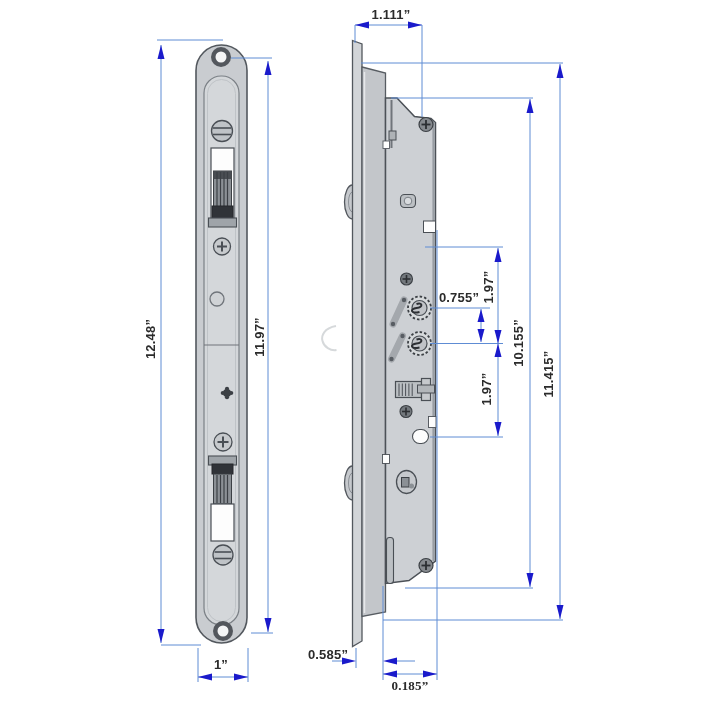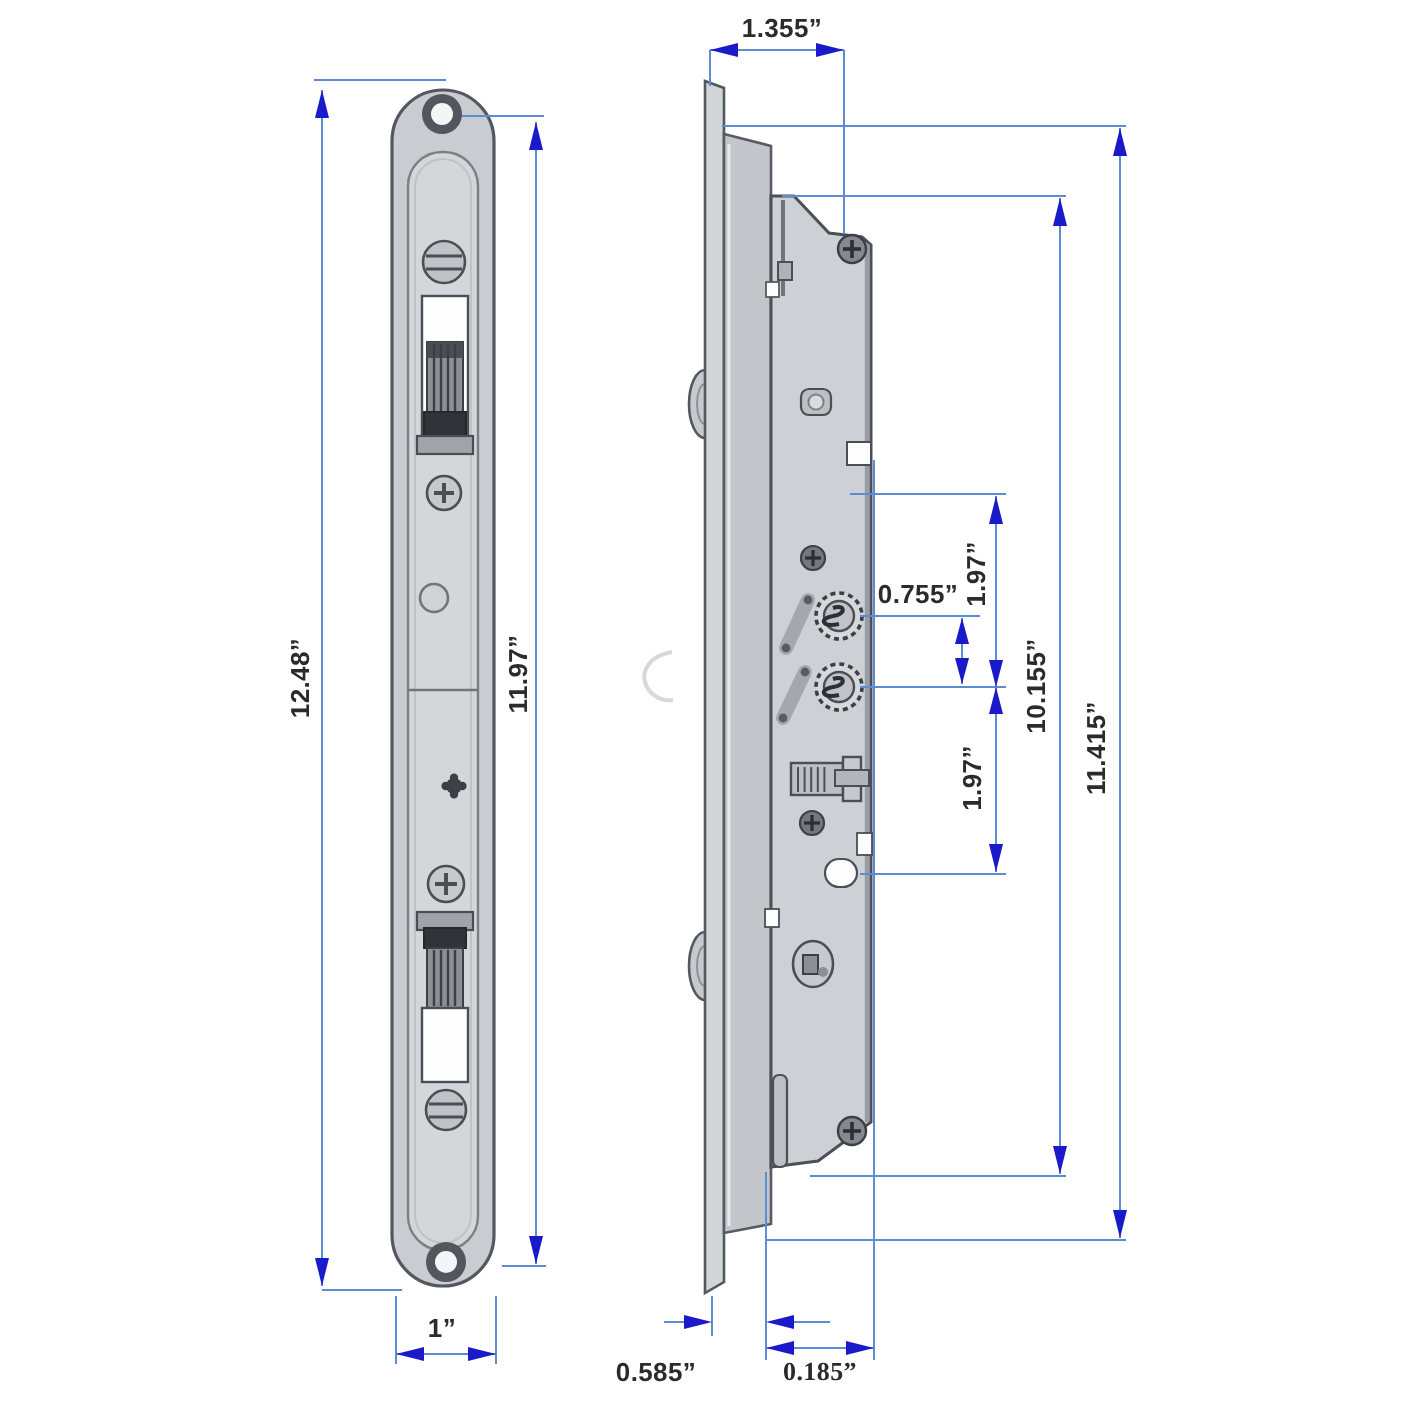--- a/index.html
+++ b/index.html
@@ -250,22 +250,22 @@
     <polygon points="356,661 342,657.5 342,664.5"></polygon>
     <polygon points="383,661 397,657.5 397,664.5"></polygon>
     <polygon points="383,674 397,670.5 397,677.5"></polygon>
     <polygon points="437,674 423,670.5 423,677.5"></polygon>
   </g>
 </svg>
 
 <div class="dim v" style="left:150px;top:339px;">12.48”</div>
 <div class="dim v" style="left:259px;top:337px;">11.97”</div>
 <div class="dim" style="left:221px;top:664px;">1”</div>
-<div class="dim" style="left:391px;top:14px;">1.355”</div>
+<div class="dim" style="left:391px;top:14px;">1.111”</div>
 <div class="dim" style="left:459px;top:297px;">0.755”</div>
 <div class="dim v" style="left:488px;top:287px;">1.97”</div>
 <div class="dim v" style="left:486px;top:389px;">1.97”</div>
 <div class="dim v" style="left:518px;top:343px;">10.155”</div>
 <div class="dim v" style="left:548px;top:374px;">11.415”</div>
-<div class="dim" style="left:328px;top:654px;margin-top:32px;">0.585”</div>
+<div class="dim" style="left:328px;top:654px;">0.585”</div>
 <div class="dim" style="left:410px;top:686px;font-family:Liberation Serif, serif;">0.185”</div>
 
 </div>
 
 </body></html>

